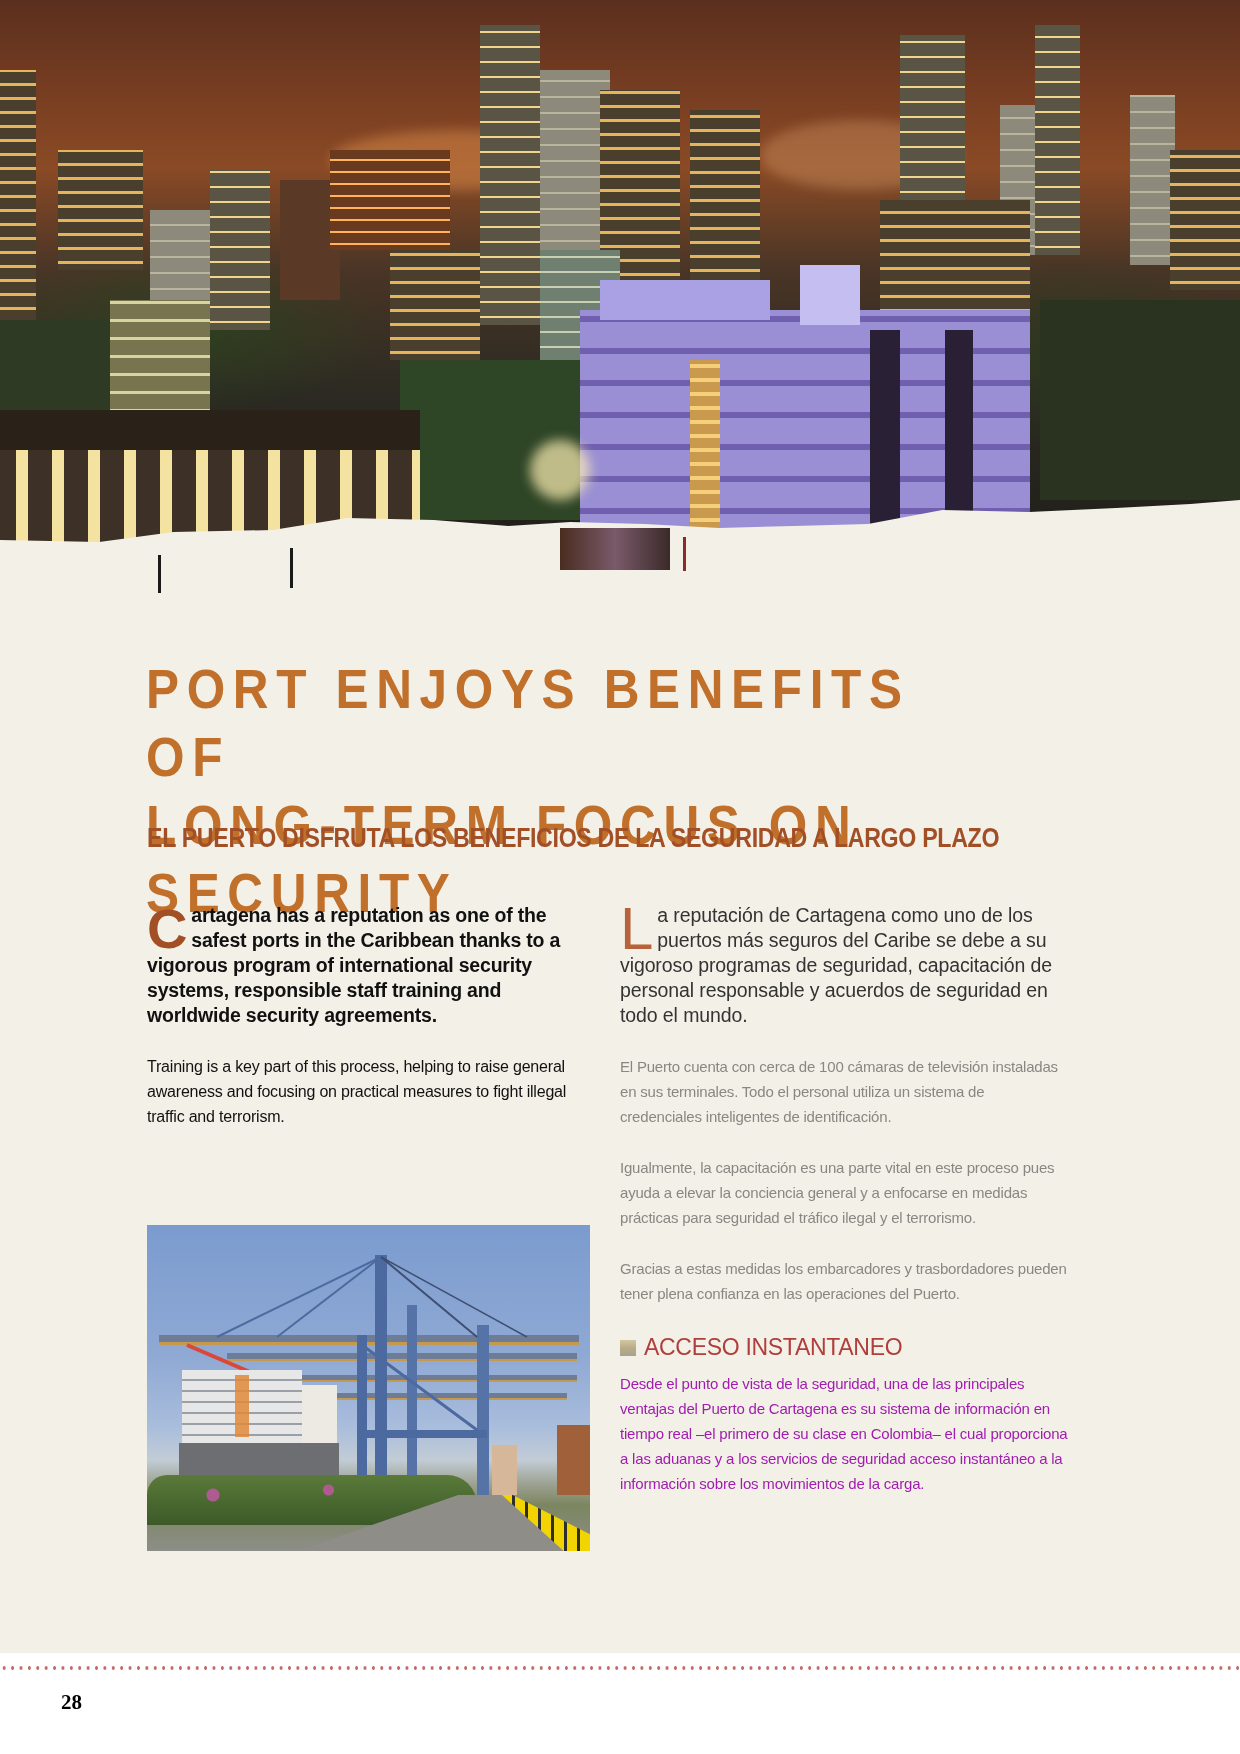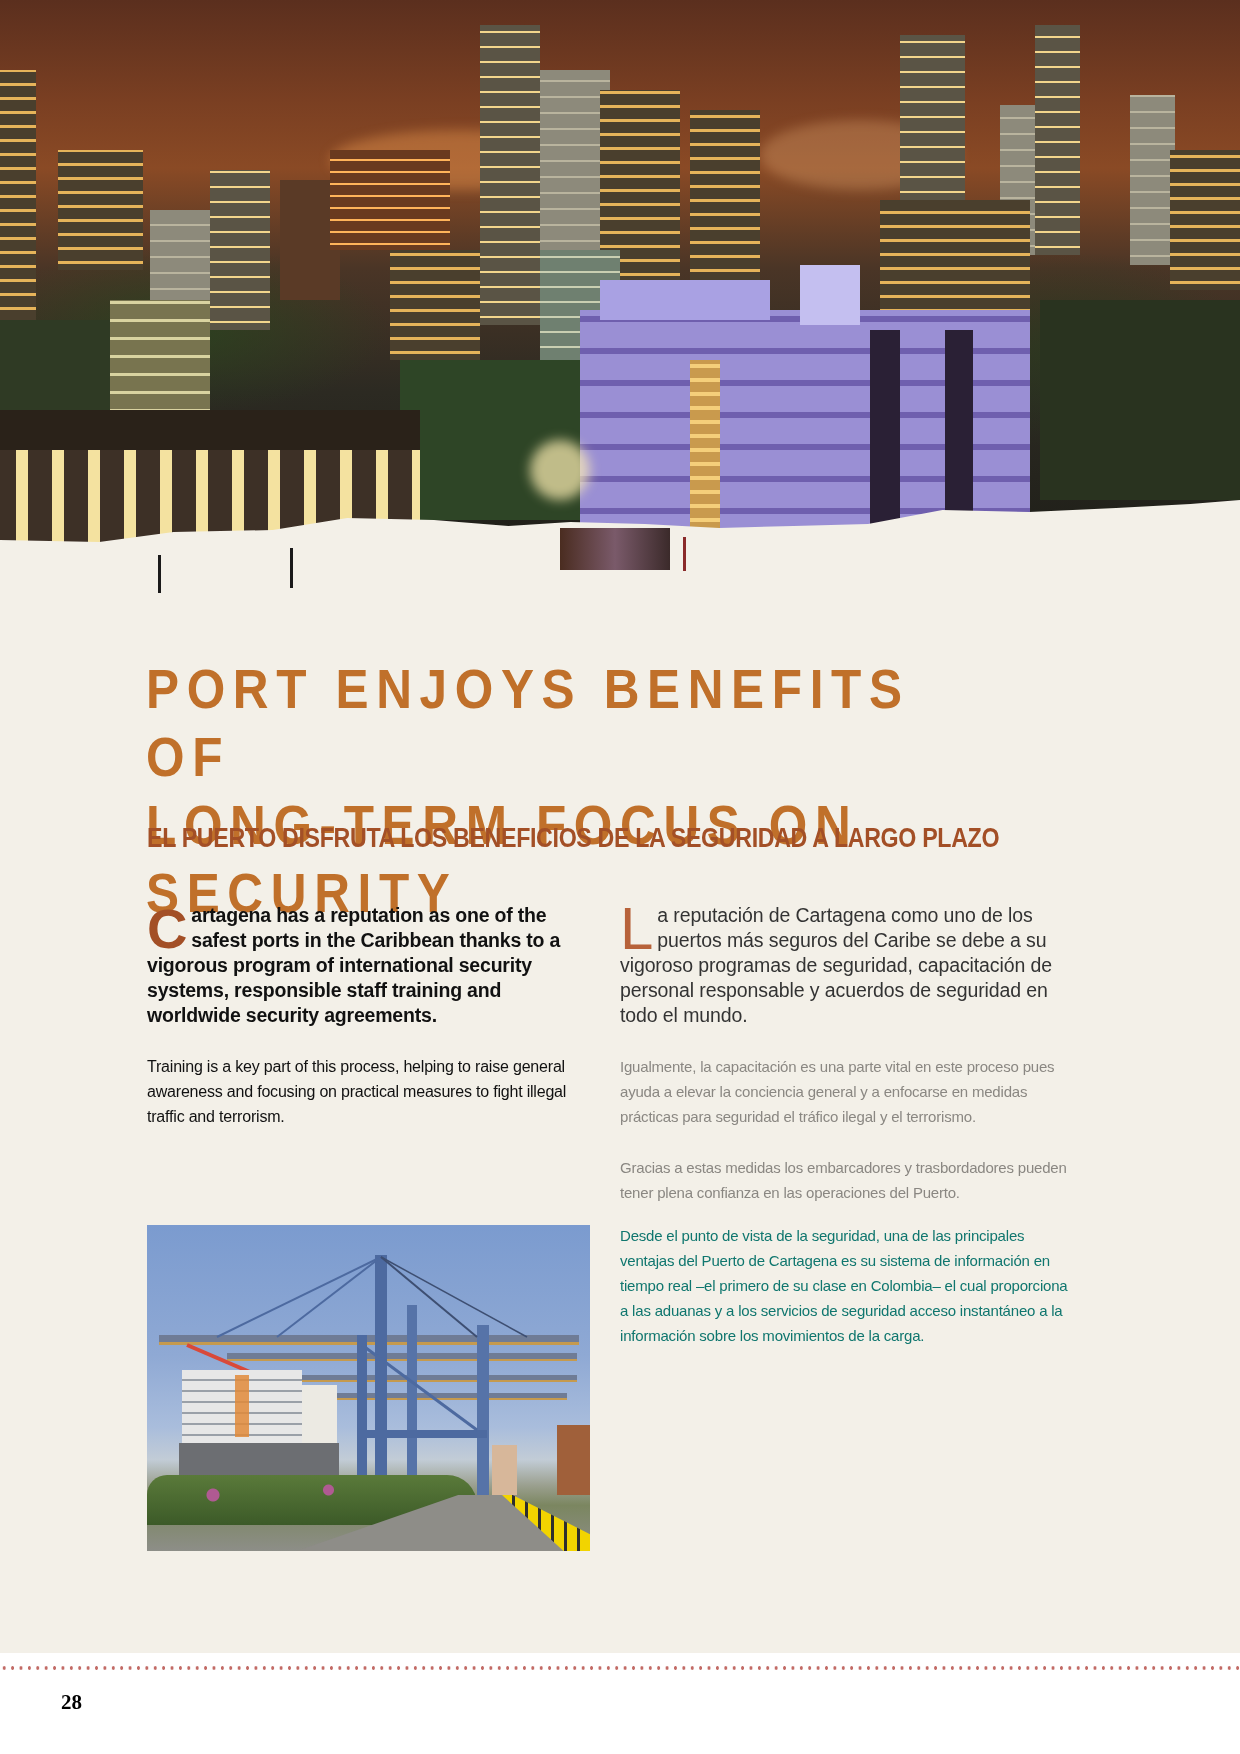--- a/index.html
+++ b/index.html
@@ -45,21 +45,21 @@
   .lead-es { font-size: 19.5px; line-height: 25px; color: #333; letter-spacing: -0.1px; }
   .dropcap { float: left; font-weight: bold; font-size: 56px; line-height: 44px; margin: 4px 4px 0 0; color: #a34f26; }
   .dropcap-l { float: left; font-weight: normal; font-size: 60px; line-height: 46px; margin: 3px 4px 0 0; color: #b7623a; }
 
   .body-en { font-size: 16px; line-height: 25px; color: #111; margin-top: 26px; letter-spacing: -0.2px; }
   .body-es { font-size: 15px; line-height: 25px; color: #8a8782; margin-top: 26px; letter-spacing: -0.2px; }
 
   .section-head { display: flex; align-items: center; margin-top: 28px; }
   .section-icon { width: 16px; height: 16px; background: linear-gradient(180deg, #d2c7a4 0%, #b8ad87 50%, #a8a38e 100%); margin-right: 8px; }
   .section-title { color: #b03e3a; font-size: 23px; letter-spacing: -0.3px; }
-  .section-body { font-size: 15px; line-height: 25px; color: #0f766e; margin-top: 18px; letter-spacing: -0.2px; }
+  .section-body { font-size: 15px; line-height: 25px; color: #a21caf; margin-top: 10px; letter-spacing: -0.2px; }
 
   
   .port-photo { position: absolute; left: 147px; top: 1225px; width: 443px; height: 326px; overflow: hidden;
     background: linear-gradient(180deg, #7b9bcf 0%, #8fa9d4 40%, #a9bddc 62%, #c2ccd6 72%, #9a9f8e 80%, #7b8660 86%, #8d8e88 100%); }
   .pp { position: absolute; }
 
   .footer-line { position: absolute; left: 0; top: 1666px; width: 1240px; height: 4px;
     background-image: radial-gradient(circle, #c26b66 1.6px, transparent 1.9px);
     background-size: 8.4px 4px; background-repeat: repeat-x; }
   .page-num { position: absolute; left: 61px; top: 1690px; font-family: "Liberation Serif", serif;
@@ -161,19 +161,24 @@
   <div class="pp" style="left:0;top:250px;width:330px;height:50px;background:radial-gradient(circle at 20% 40%,#b05a92 0 6px,transparent 7px),radial-gradient(circle at 55% 30%,#b05a92 0 5px,transparent 6px),linear-gradient(180deg,#5a7a3a,#3c5a28);border-radius:20px 30px 0 0;"></div>
 
   <div class="pp" style="left:150px;top:270px;width:293px;height:56px;background:#8e8d88;clip-path:polygon(55% 0,75% 0,100% 100%,0 100%);"></div>
   <div class="pp" style="left:355px;top:270px;width:88px;height:56px;background:repeating-linear-gradient(90deg,#f2d400 0 10px,#2e2e2e 10px 13px);clip-path:polygon(0 0,12% 0,100% 70%,100% 100%,70% 100%);"></div>
 </div>
 
 <div class="col col-right">
   <p class="lead-es">
     <span class="dropcap-l">L</span><span>a reputación de Cartagena como uno de los puertos más seguros del Caribe se debe a su vigoroso progra­mas de seguridad, capacitación de personal responsable y acuerdos de seguridad en todo el mundo.</span>
   </p>
+  <p class="body-es">El Puerto cuenta con cerca de 100 cámaras de televisión instaladas en sus terminales. Todo el personal utiliza un sistema de credenciales inteligentes de identificación.</p>
   <p class="body-es">Igualmente, la capacitación es una parte vital en este proceso pues ayuda a elevar la conciencia general y a enfocarse en medidas prácticas para seguridad el tráfico ilegal y el terrorismo.</p>
   <p class="body-es">Gracias a estas medidas los embarcadores y trasbordadores pueden tener plena confianza en las operaciones del Puerto.</p>
+  <div class="section-head">
+    <span class="section-icon"></span>
+    <span class="section-title">ACCESO INSTANTANEO</span>
+  </div>
   <p class="section-body">Desde el punto de vista de la seguridad, una de las principales ventajas del Puerto de Cartagena es su sistema de información en tiempo real –el primero de su clase en Colombia– el cual proporciona a las aduanas y a los servicios de seguridad acceso instantáneo a la información sobre los movimientos de la carga.</p>
 </div>
 
 <div class="footer-line"></div>
 <div class="page-num">28</div>
 
 </body></html>

